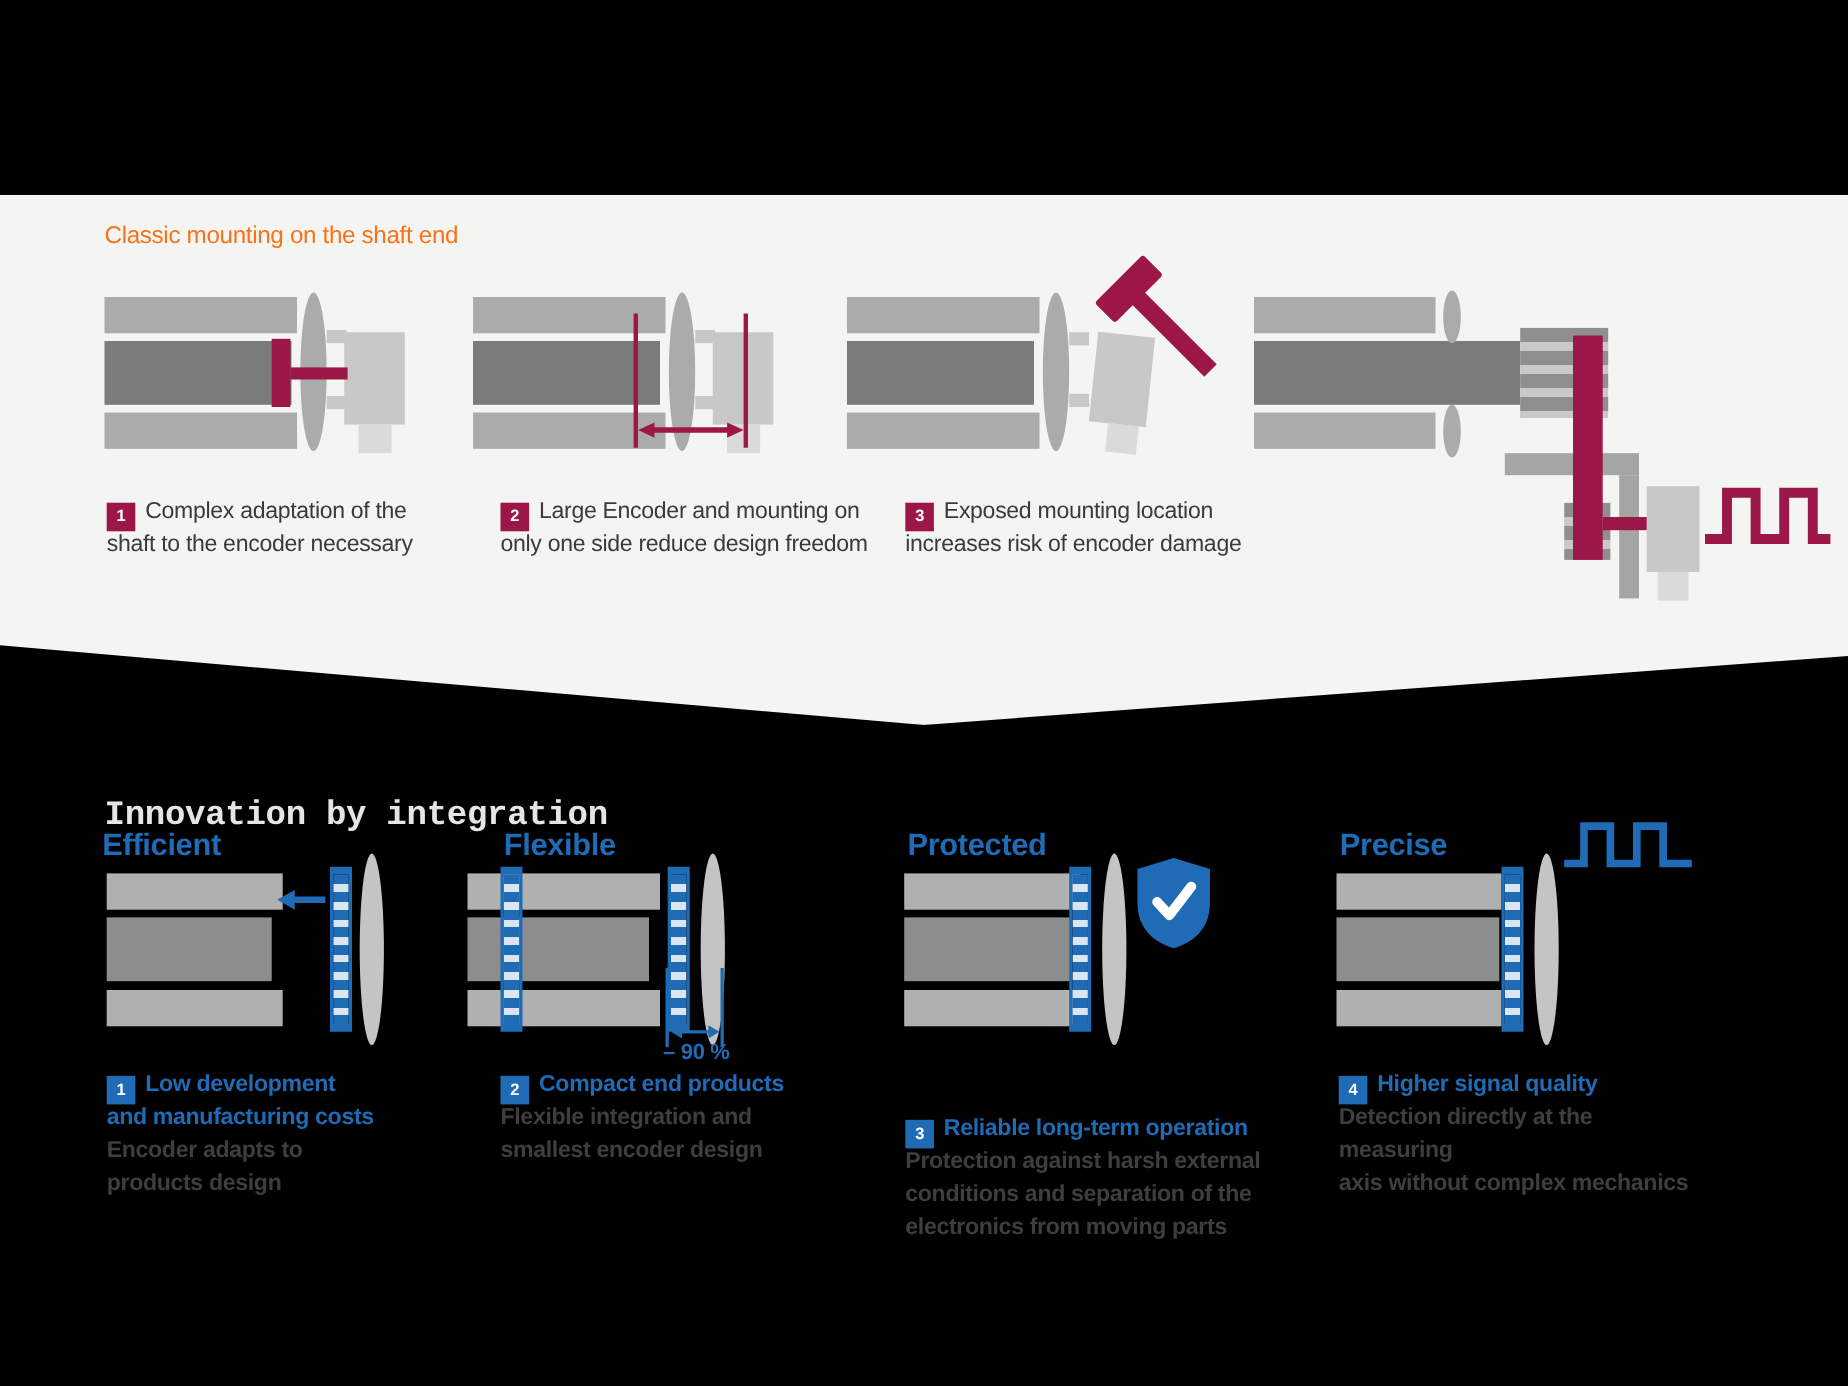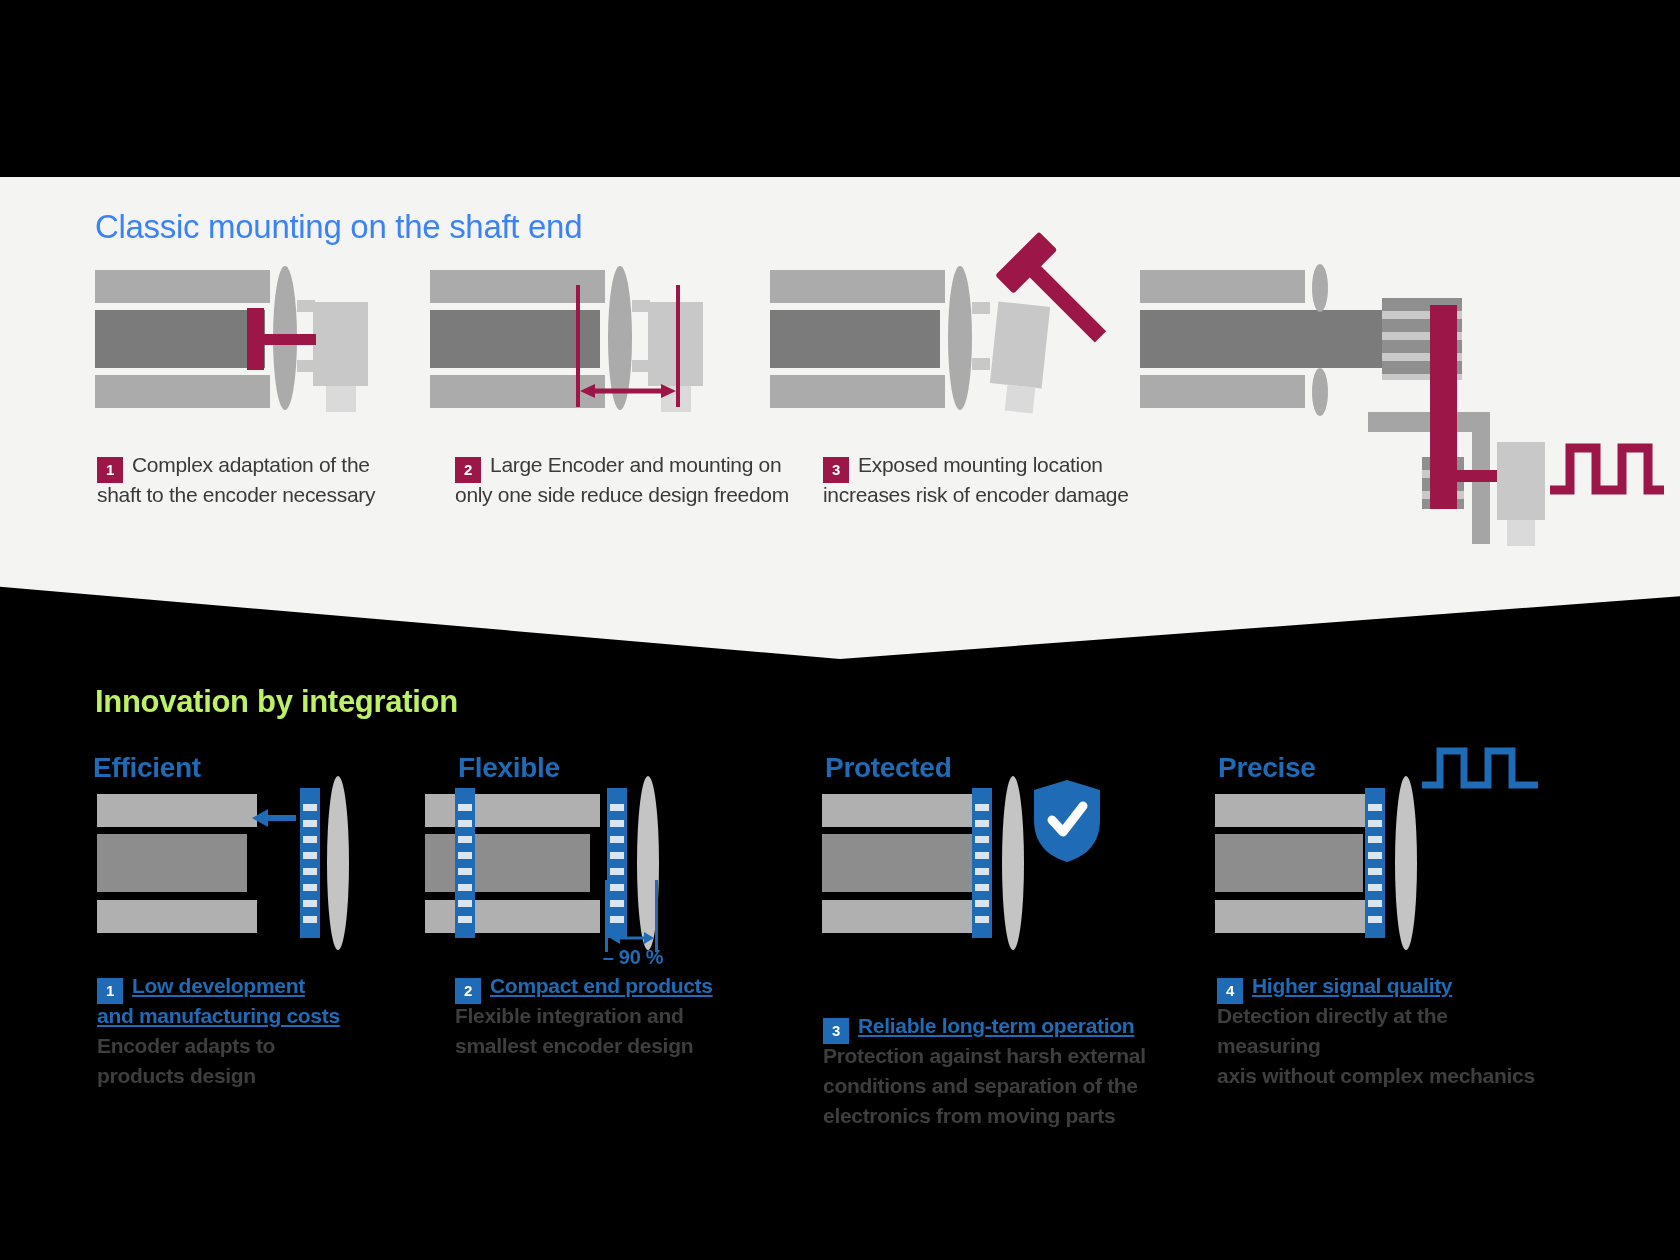--- a/index.html
+++ b/index.html
@@ -1,22 +1,22 @@
 <!DOCTYPE html>
 <html><head>
 <meta charset="utf-8">
 <style>
   html,body{margin:0;padding:0;background:#000;}
   .canvas{position:relative;width:1680px;height:1260px;background:#000;overflow:hidden;
           font-family:"Liberation Sans","DejaVu Sans",sans-serif;letter-spacing:-0.3px;}
   
   .top-bg{position:absolute;left:0;top:177px;width:1680px;height:482px;background:#f4f4f2;
           clip-path:polygon(0 0,100% 0,100% 87%,50% 100%,0 85%);}
-  .title-top{position:absolute;left:95px;top:186px;font-size:33px;font-weight:500;color:#3b82f6;}
-  .title-bottom{position:absolute;left:95px;top:658px;font-size:31px;font-weight:700;color:#bef264;}
+  .title-top{position:absolute;left:95px;top:186px;font-size:22px;font-weight:500;color:#f97316;}
+  .title-bottom{position:absolute;left:95px;top:698px;font-size:31px;font-weight:700;color:#e5e5e5;font-family:Liberation Mono, monospace;}
   .col-head{position:absolute;top:752px;font-size:28px;font-weight:700;color:#1f6bb5;}
   
   .fig{position:absolute;}
   .fig div{position:absolute;}
   .bar-l{background:#ababab;}
   .bar-d{background:#7b7b7b;}
   .cap-lens{background:#ababab;border-radius:50%;}
   .enc{background:#c8c8c8;}
   .plug{background:#dadada;}
   .maroon{background:#9c1648;}
@@ -31,21 +31,21 @@
   .dim-b{background:#1f6bb5;}
   
   .cap{position:absolute;top:450px;font-size:21px;line-height:29px;color:#3a3a3a;}
   .cap p,.cap-b p{margin:0;}
   .ml{white-space:pre-line;}
   .numbox{display:inline-block;width:26px;height:26px;line-height:26px;text-align:center;
           color:#fff;font-size:15px;font-weight:700;margin-right:9px;position:relative;top:3px;}
   .nb-m{background:#9c1648;}
   .nb-b{background:#1f6bb5;}
   .cap-b{position:absolute;top:971px;font-size:21px;line-height:30px;}
-  .cap-b .hl{color:#1f6bb5;font-weight:700;text-decoration:underline;}
+  .cap-b .hl{color:#1f6bb5;font-weight:700;}
   .cap-b .sub{color:#3e3e3e;font-weight:700;}
   .dim-label{position:absolute;font-size:20px;font-weight:700;color:#1f6bb5;text-align:center;}
 </style>
 </head>
 <body>
 
 <div class="canvas">
 
   <div class="top-bg"></div>
 

